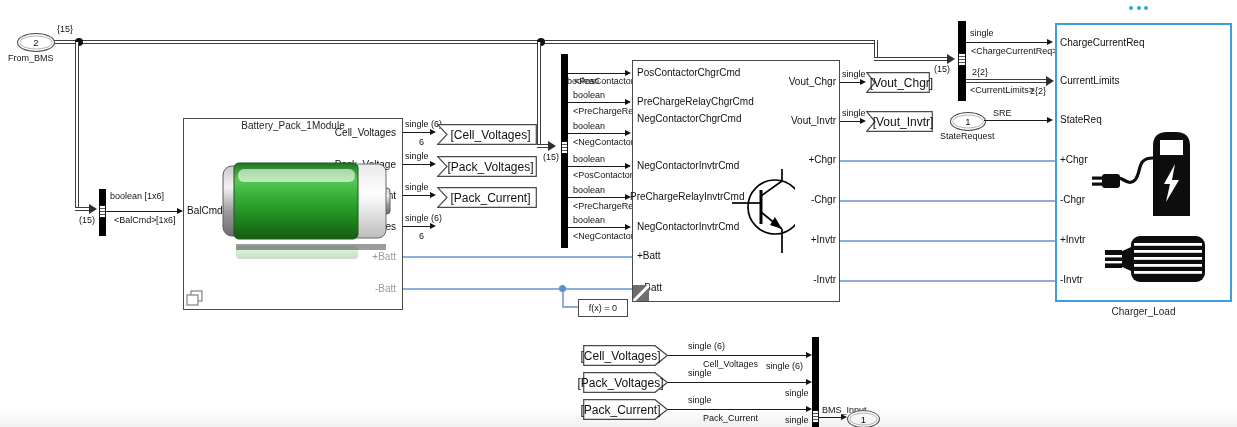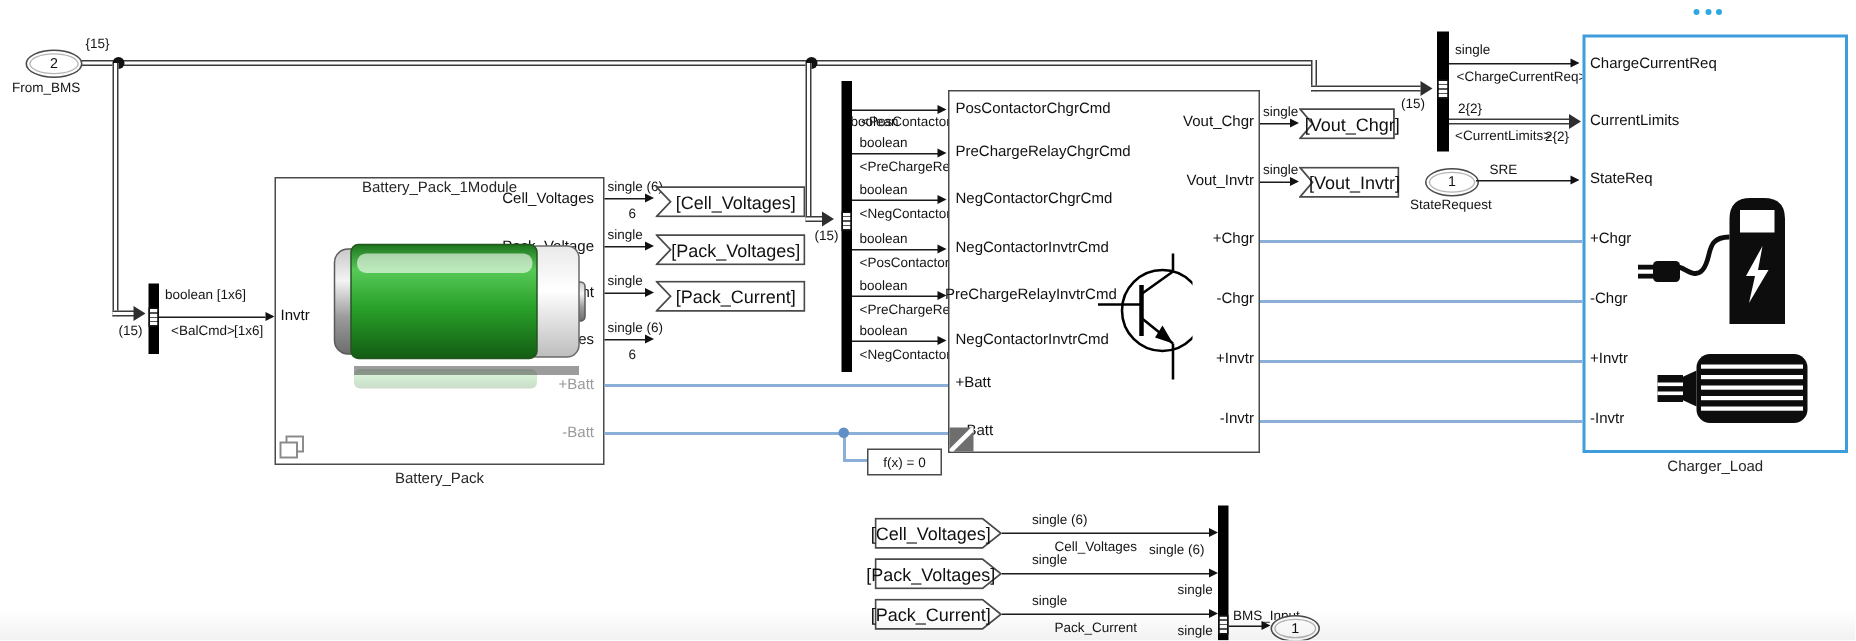--- a/index.html
+++ b/index.html
@@ -62,22 +62,21 @@
   <div class="busbar" style="left:99px;top:189px;height:47px;"></div>
   <div class="busicon" style="left:99px;top:205px;"></div>
   <div class="wire" style="left:106px;top:211px;width:71px;"></div>
   <div class="arr" style="left:177px;top:208px;"></div>
   <div class="lbl" style="left:110px;top:191px;">boolean [1x6]</div>
   <div class="lbl" style="left:114px;top:215px;">&lt;BalCmd&gt;</div>
   <div class="lbl" style="left:156px;top:215px;">[1x6]</div>
 
   <div class="blk" style="left:183px;top:118px;width:220px;height:192px;"></div>
   <div class="blk-label" style="left:183px;top:120px;width:220px;">Battery_Pack_1Module</div>
-  <div class="blk-label" style="left:183px;top:314px;width:220px;">Battery_Pack</div>
-  <div class="port" style="left:187px;top:206px;">Invtr</div>
+  <div class="port" style="left:187px;top:206px;">BalCmd</div>
   <div class="port" style="right:841px;top:128px;">Cell_Voltages</div>
   <div class="port" style="right:841px;top:160px;">Pack_Voltage</div>
   <div class="port" style="right:841px;top:191px;">Pack_Current</div>
   <div class="port" style="right:841px;top:222px;">Cell_Temperatures</div>
   <div class="port gray" style="right:841px;top:252px;">+Batt</div>
   <div class="port gray" style="right:841px;top:284px;">-Batt</div>
 
   <svg style="position:absolute;left:222px;top:158px;" width="170" height="104" viewBox="0 0 170 104">
     <defs>
       <linearGradient id="gGreen" x1="0" y1="0" x2="0" y2="1">
@@ -174,21 +173,21 @@
   <div class="lbl" style="left:573px;top:185px;">boolean</div>
   <div class="lbl" style="left:573px;top:201px;">&lt;PreChargeRelayInvtrCmd&gt;</div>
   <div class="wire" style="left:568px;top:227px;width:58px;"></div>
   <div class="arr" style="left:625px;top:224px;"></div>
   <div class="lbl" style="left:573px;top:215px;">boolean</div>
   <div class="lbl" style="left:573px;top:231px;">&lt;NegContactorInvtrCmd&gt;</div>
 
   <div class="blk" style="left:632px;top:60px;width:208px;height:242px;"></div>
   <div class="port" style="left:637px;top:68px;">PosContactorChgrCmd</div>
   <div class="port" style="left:637px;top:97px;">PreChargeRelayChgrCmd</div>
-  <div class="port" style="left:637px;top:128px;">NegContactorChgrCmd</div>
+  <div class="port" style="left:637px;top:114px;">NegContactorChgrCmd</div>
   <div class="port" style="left:637px;top:161px;">NegContactorInvtrCmd</div>
   <div class="port" style="left:630px;top:192px;">PreChargeRelayInvtrCmd</div>
   <div class="port" style="left:637px;top:222px;text-align:right;">NegContactorInvtrCmd</div>
   <div class="port" style="left:637px;top:251px;">+Batt</div>
   <div class="port" style="left:641px;top:283px;">-Batt</div>
   <div class="port" style="right:401px;top:77px;">Vout_Chgr</div>
   <div class="port" style="right:401px;top:116px;">Vout_Invtr</div>
   <div class="port" style="right:401px;top:155px;">+Chgr</div>
   <div class="port" style="right:401px;top:195px;">-Chgr</div>
   <div class="port" style="right:401px;top:235px;">+Invtr</div>

